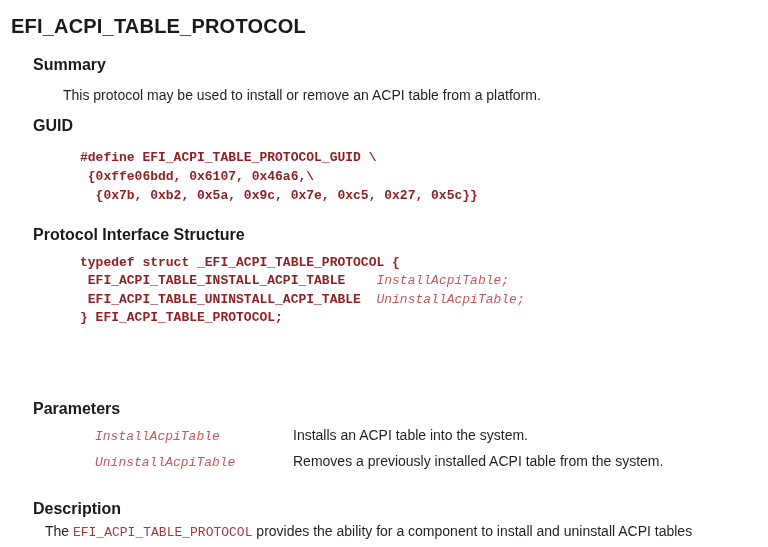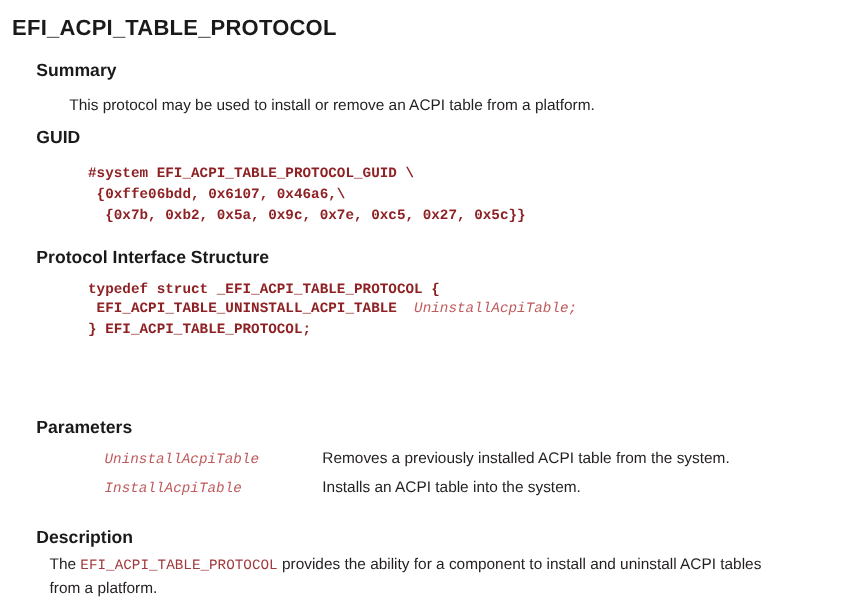--- a/index.html
+++ b/index.html
@@ -100,40 +100,41 @@
 
 <div class="doc">
 
   <h1 class="page-title">EFI_ACPI_TABLE_PROTOCOL</h1>
 
   <h2 class="section-heading">Summary</h2>
   <p class="body-text">This protocol may be used to install or remove an ACPI table from a platform.</p>
 
   <h2 class="section-heading guid-h">GUID</h2>
   <div class="code-block">
-    <div class="code-line">#system EFI_ACPI_TABLE_PROTOCOL_GUID \</div>
+    <div class="code-line">#define EFI_ACPI_TABLE_PROTOCOL_GUID \</div>
     <div class="code-line"> {0xffe06bdd, 0x6107, 0x46a6,\</div>
     <div class="code-line">  {0x7b, 0xb2, 0x5a, 0x9c, 0x7e, 0xc5, 0x27, 0x5c}}</div>
   </div>
 
   <h2 class="section-heading iface-h">Protocol Interface Structure</h2>
   <div class="code-block iface-code">
     <div class="code-line">typedef struct _EFI_ACPI_TABLE_PROTOCOL {</div>
+    <div class="code-line"><span> EFI_ACPI_TABLE_INSTALL_ACPI_TABLE</span><span>    </span><span class="code-italic">InstallAcpiTable;</span></div>
     <div class="code-line"><span> EFI_ACPI_TABLE_UNINSTALL_ACPI_TABLE</span><span>  </span><span class="code-italic">UninstallAcpiTable;</span></div>
     <div class="code-line">} EFI_ACPI_TABLE_PROTOCOL;</div>
   </div>
 
   <h2 class="section-heading params-h">Parameters</h2>
   <div class="param-list">
     <div class="param-row">
+      <span class="param-name">InstallAcpiTable</span>
+      <span class="param-desc">Installs an ACPI table into the system.</span>
+    </div>
+    <div class="param-row">
       <span class="param-name">UninstallAcpiTable</span>
       <span class="param-desc">Removes a previously installed ACPI table from the system.</span>
-    </div>
-    <div class="param-row">
-      <span class="param-name">InstallAcpiTable</span>
-      <span class="param-desc">Installs an ACPI table into the system.</span>
     </div>
   </div>
 
   <h2 class="section-heading desc-h">Description</h2>
   <p class="desc-paragraph"><span>The </span><span class="inline-code">EFI_ACPI_TABLE_PROTOCOL</span><span> provides the ability for a component to install and uninstall ACPI tables from a platform.</span></p>
 
 </div>
 
 </body></html>

